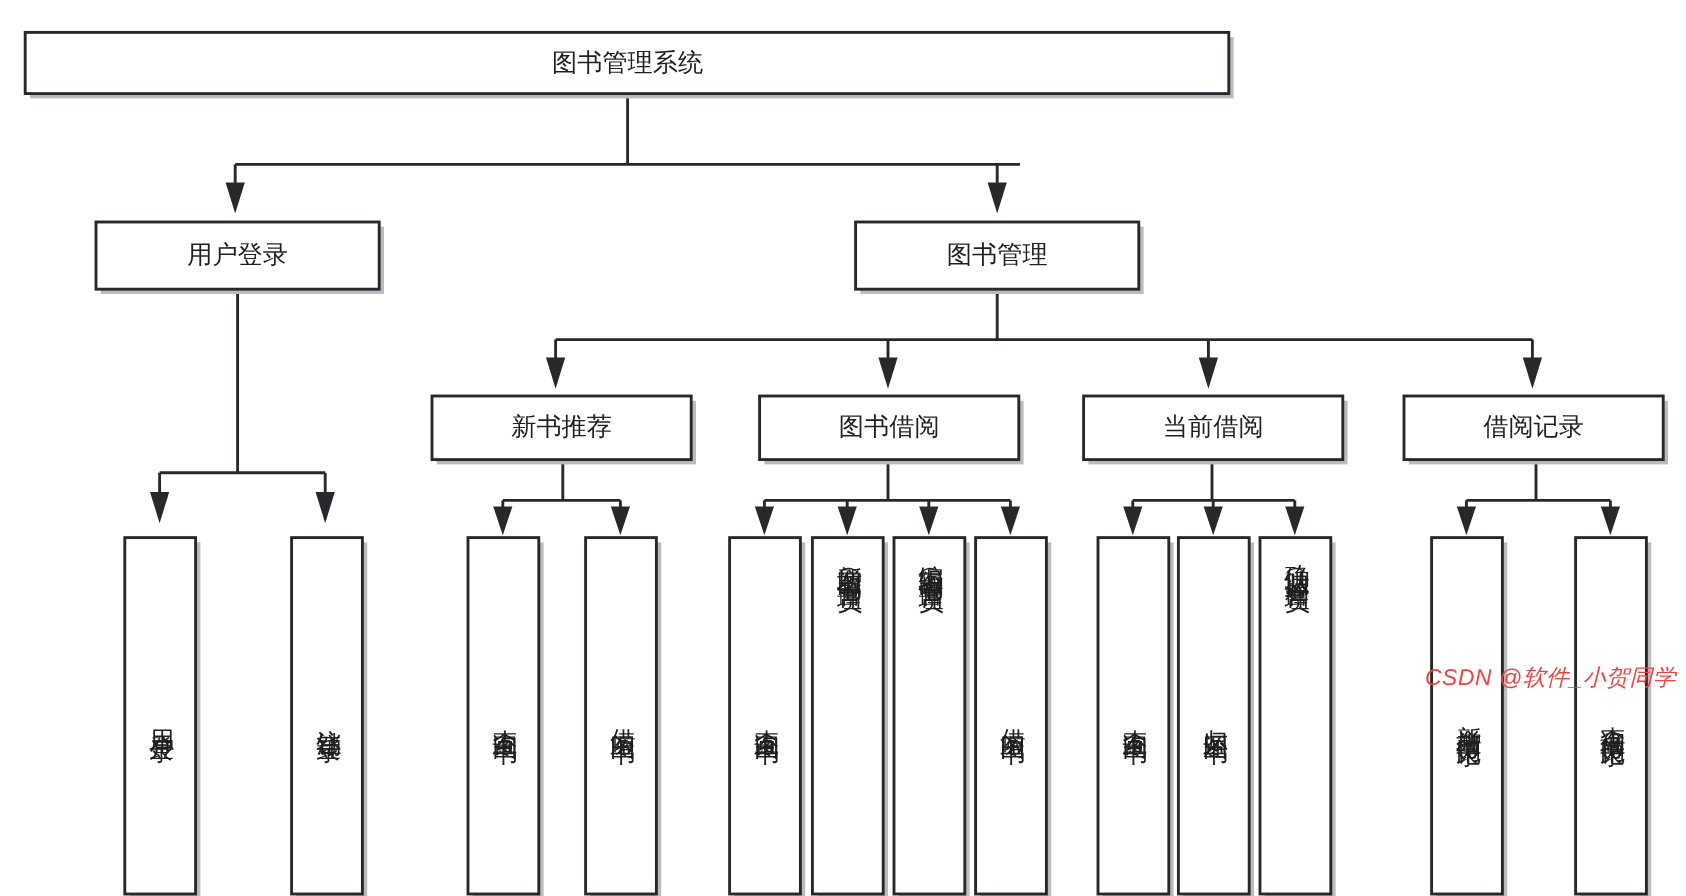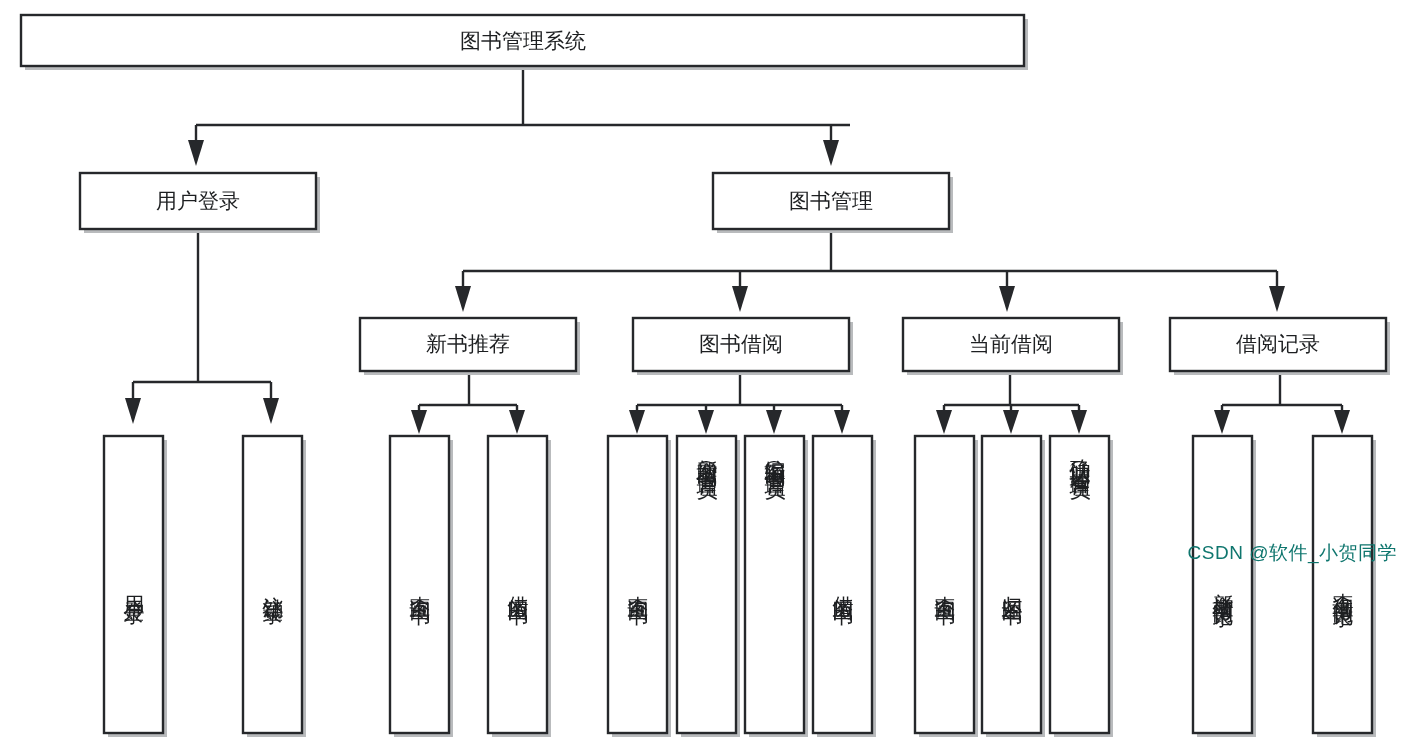--- a/index.html
+++ b/index.html
@@ -9,21 +9,21 @@
   }
   body {
     width: 1405px;
     height: 747px;
     position: relative;
     font-family: "Liberation Sans", "DejaVu Sans", sans-serif;
     overflow: hidden;
   }
   #diagram-root {
     position: absolute;
-    left: 0; top: 0;
+    left: 0; top: 12px;
     width: 1405px;
     height: 572px;
   }
   svg.diagram {
     display: block;
     width: 1405px;
     height: 747px;
   }
   .node-box {
     fill: #ffffff;
@@ -67,23 +67,24 @@
     letter-spacing: 3px;
     color: #1d1f21;
     white-space: nowrap;
   }
   .watermark {
     position: absolute;
     right: 8px;
     bottom: 6px;
     font-family: "Liberation Sans", "DejaVu Sans", sans-serif;
     font-size: 19px;
-    color: #0f766e;
+    color: #ef4444;
     letter-spacing: 0.5px;
     white-space: nowrap;
+    font-style: italic;
   }
 </style>
 </head>
 <body>
 
 <div id="diagram-root">
 
   <svg class="diagram" viewBox="0 0 1405 747">
 
     <g>

